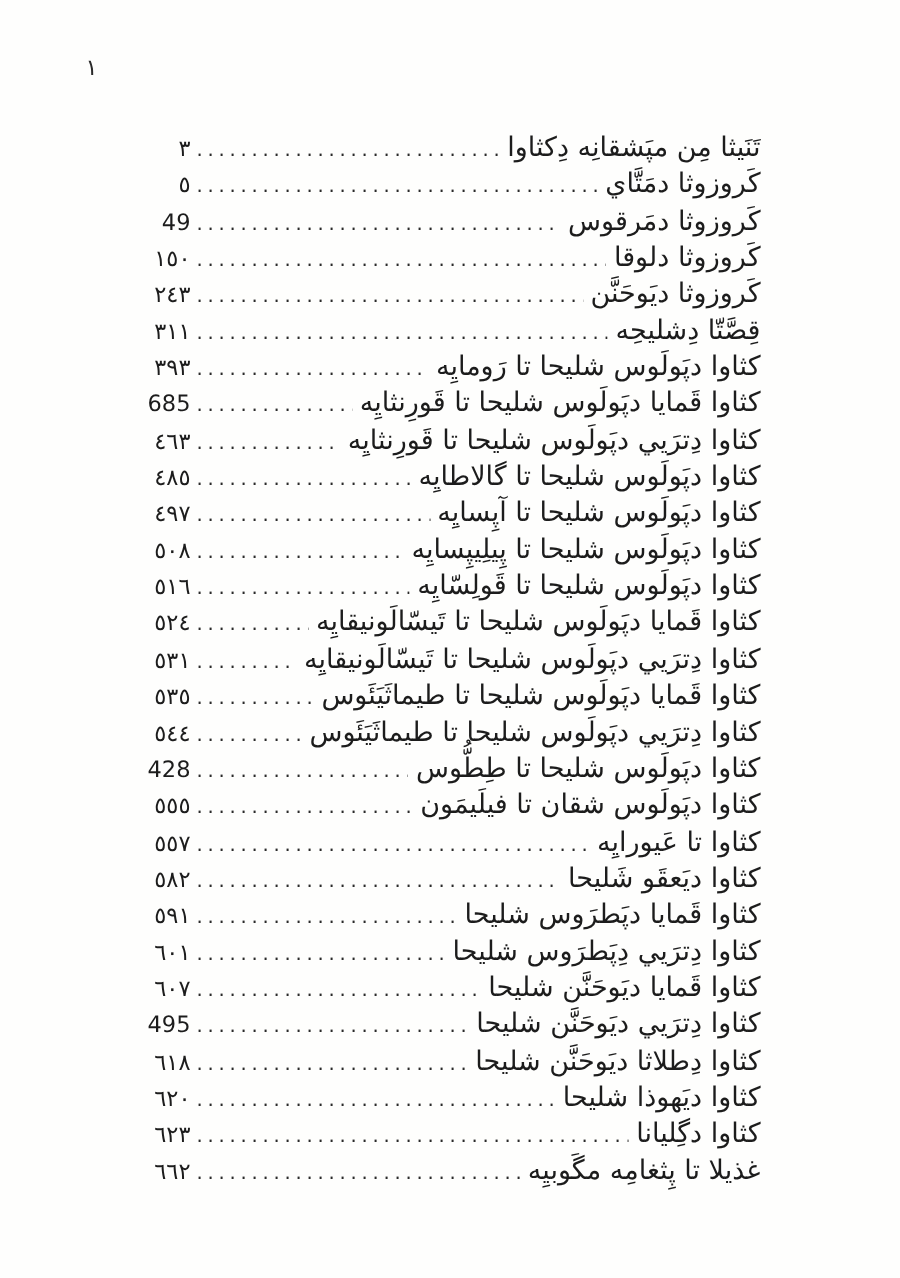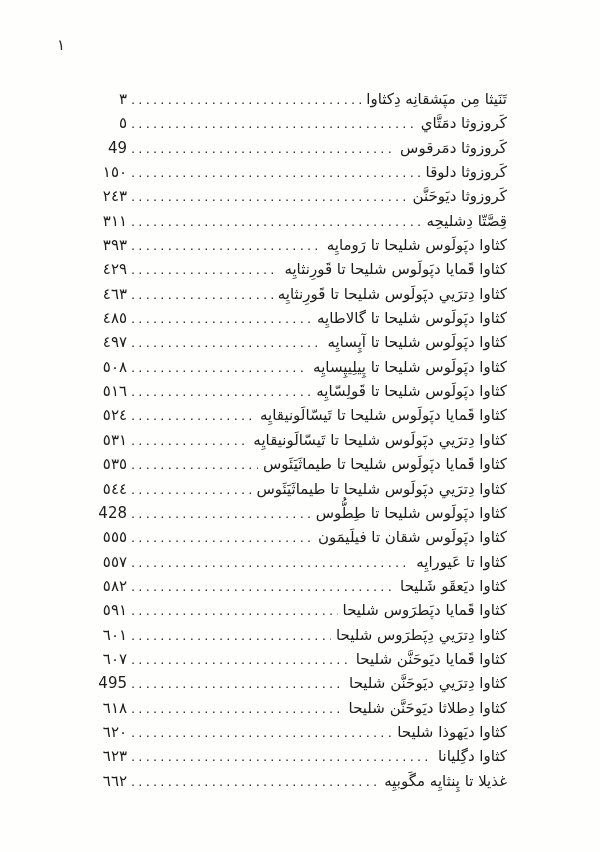--- a/index.html
+++ b/index.html
@@ -28,21 +28,21 @@
   }
   .row {
     display:flex;
     direction:rtl;
     align-items:baseline;
     height:24.35px;
     line-height:24.35px;
     white-space:nowrap;
   }
   .title {
-    font-size:15px;
+    font-size:18px;
     white-space:nowrap;
     color:#1c1c1c;
   }
   .dots {
     flex:1 1 auto;
     min-width:0;
     overflow:hidden;
     margin:0 5px 0 4px;
     direction:ltr;
     text-align:left;
@@ -100,21 +100,21 @@
         <span class="num">٣١١</span>
       </div>
       <div class="row">
         <span class="title">كثاوا دپَولَوس شليحا تا رَومايِه</span>
         <span class="dots"></span>
         <span class="num">٣٩٣</span>
       </div>
       <div class="row">
         <span class="title">كثاوا قَمايا دپَولَوس شليحا تا قَورِنثايِه</span>
         <span class="dots"></span>
-        <span class="num">٤٢٩</span>
+        <span class="num">685</span>
       </div>
       <div class="row">
         <span class="title">كثاوا دِترَيي دپَولَوس شليحا تا قَورِنثايِه</span>
         <span class="dots"></span>
         <span class="num">٤٦٣</span>
       </div>
       <div class="row">
         <span class="title">كثاوا دپَولَوس شليحا تا گالاطايِه</span>
         <span class="dots"></span>
         <span class="num">٤٨٥</span>
@@ -203,18 +203,18 @@
         <span class="title">كثاوا ديَهوذا شليحا</span>
         <span class="dots"></span>
         <span class="num">٦٢٠</span>
       </div>
       <div class="row">
         <span class="title">كثاوا دگِليانا</span>
         <span class="dots"></span>
         <span class="num">٦٢٣</span>
       </div>
       <div class="row">
-        <span class="title">غذيلا تا پِنثايِه مگَوبيِه</span>
+        <span class="title">غذيلا تا پِثغامِه مگَوبيِه</span>
         <span class="dots"></span>
         <span class="num">٦٦٢</span>
       </div>
     </div>
 </div>
 
 </body></html>

